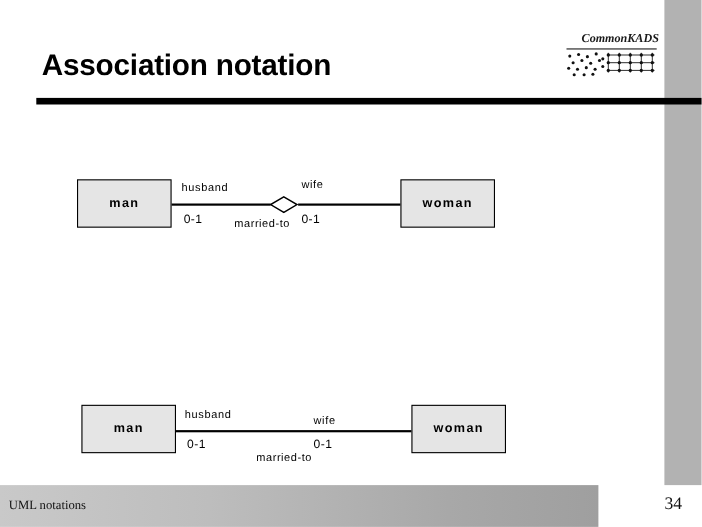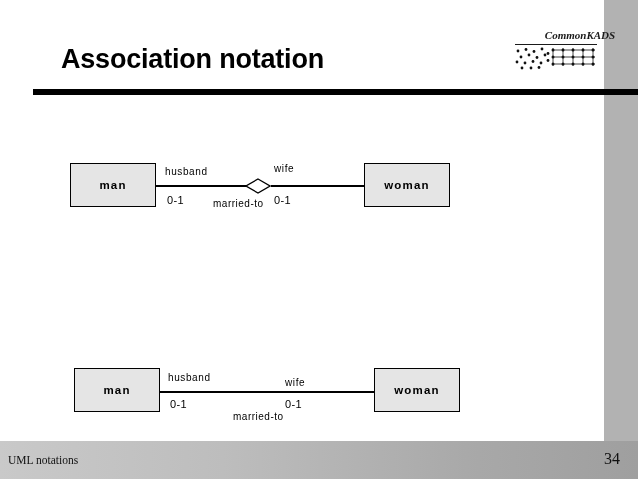--- a/index.html
+++ b/index.html
@@ -30,21 +30,20 @@
   
   .slide-title {
     position: absolute;
     left: 38px;
     top: 44px;
     font-size: 27px;
     font-weight: bold;
     letter-spacing: -0.2px;
     color: #000000;
     white-space: nowrap;
-    margin-left: 23px;
   }
 
   
   .title-rule {
     position: absolute;
     left: 33px;
     top: 89px;
     width: 605px;
     height: 6px;
     background: #000000;
@@ -56,28 +55,27 @@
     left: 513px;
     top: 29px;
     width: 86px;
     height: 42px;
   }
   .logo-word {
     position: absolute;
     left: 0;
     top: 0;
     width: 86px;
-    text-align: center;
+    text-align: right;
     font-family: "Liberation Serif", serif;
     font-style: italic;
     font-weight: bold;
     font-size: 11px;
     color: #1a1a1a;
     white-space: nowrap;
-    margin-left: 24px;
   }
   .logo-rule {
     position: absolute;
     left: 2px;
     top: 15px;
     width: 82px;
     height: 1px;
     background: #1a1a1a;
   }
   .logo-mark {
@@ -144,21 +142,21 @@
     font-size: 10px;
     letter-spacing: 0.5px;
   }
   .ann.right-align { text-align: left; }
 
   
   .footer {
     position: absolute;
     left: 0;
     top: 441px;
-    width: 638px;
+    width: 544px;
     height: 38px;
     background: linear-gradient(to right, #c9c9c9 0%, #bdbdbd 35%, #a8a8a8 75%, #9f9f9f 100%);
   }
   .footer-left {
     position: absolute;
     left: 8px;
     top: 13px;
     font-family: "Liberation Serif", serif;
     font-size: 11.5px;
     color: #111111;

